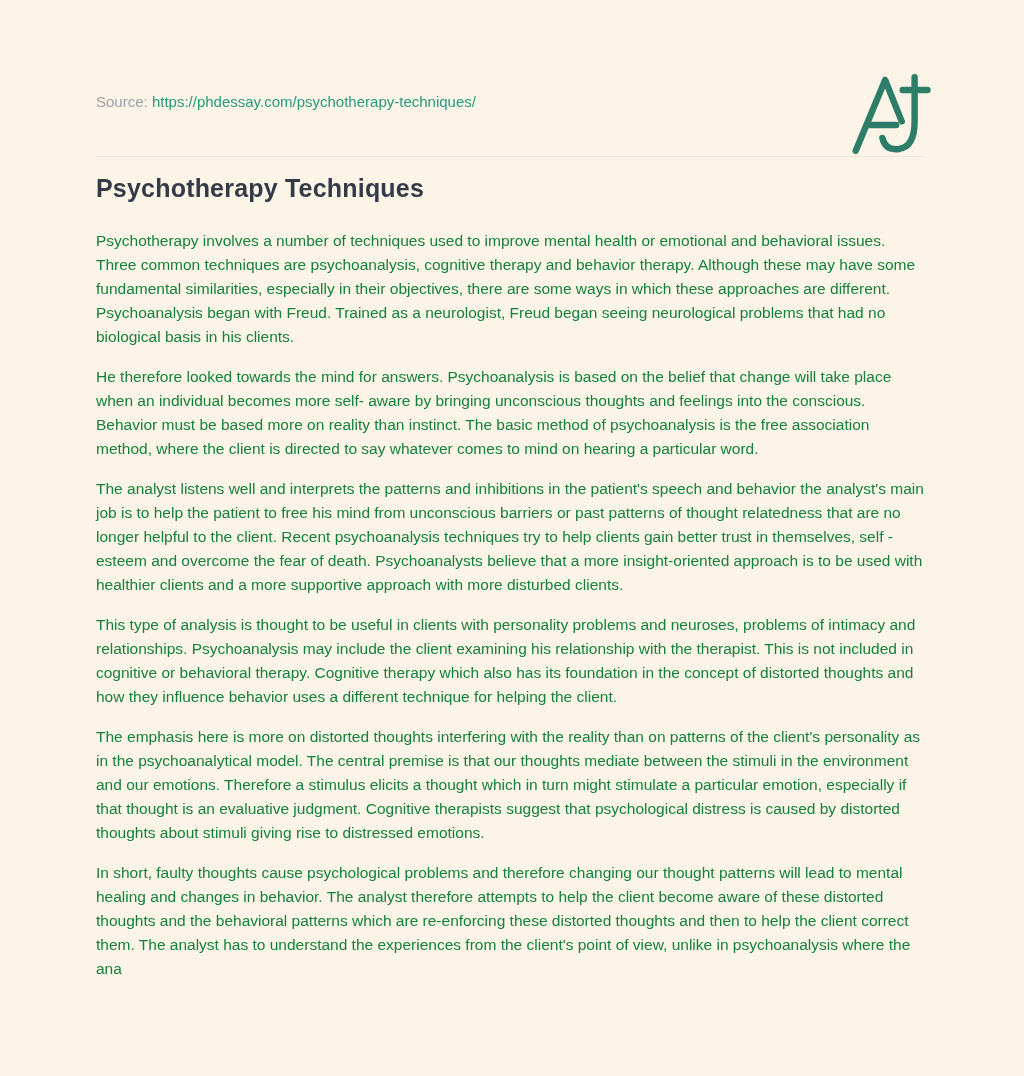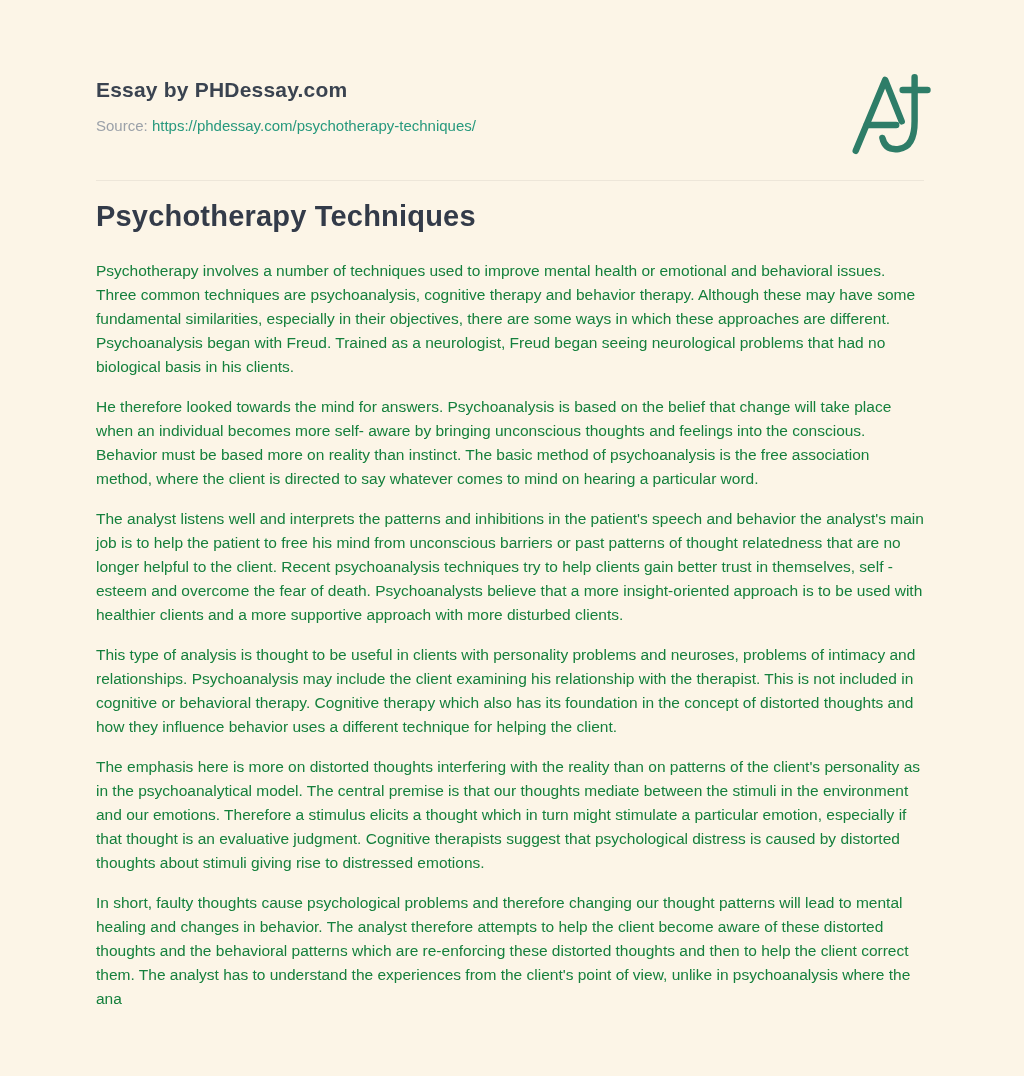--- a/index.html
+++ b/index.html
@@ -27,21 +27,21 @@
   }
   .source a {
     color: #27997D;
     text-decoration: none;
   }
   .divider {
     margin-top: 46px;
     border-bottom: 1px solid rgba(70,70,70,0.08);
   }
   .title {
-    font-size: 29px;
+    font-size: 25px;
     font-weight: 700;
     color: #333B49;
     letter-spacing: 0.2px;
   }
   .article-body {
     margin-top: 26px;
   }
   .para {
     font-size: 15.5px;
     line-height: 24px;
@@ -64,21 +64,20 @@
 
   <svg class="logo" viewBox="0 0 100 100" fill="none">
     <path d="M16 90 L48 13 L66 58" stroke="#2E7D68" stroke-width="7" stroke-linecap="round" stroke-linejoin="round"></path>
     <path d="M28 62 L60 62" stroke="#2E7D68" stroke-width="7" stroke-linecap="round"></path>
     <path d="M80 10 L80 58 Q80 86 63 88 Q48 90 45 76" stroke="#2E7D68" stroke-width="7" stroke-linecap="round"></path>
     <path d="M67 24 L94 24" stroke="#2E7D68" stroke-width="7" stroke-linecap="round"></path>
   </svg>
 
   <div class="content">
 
-    <div class="byline">Essay by PHDessay.com</div>
 
     <div class="source">
       <span>Source:</span>
       <a href="#">https://phdessay.com/psychotherapy-techniques/</a>
     </div>
 
     <div class="divider"></div>
 
     <h1 class="title">Psychotherapy Techniques</h1>
 

